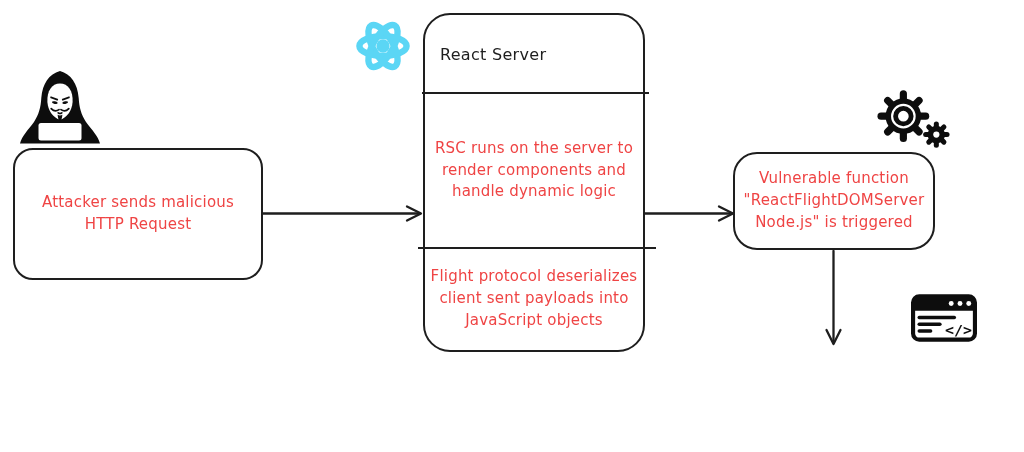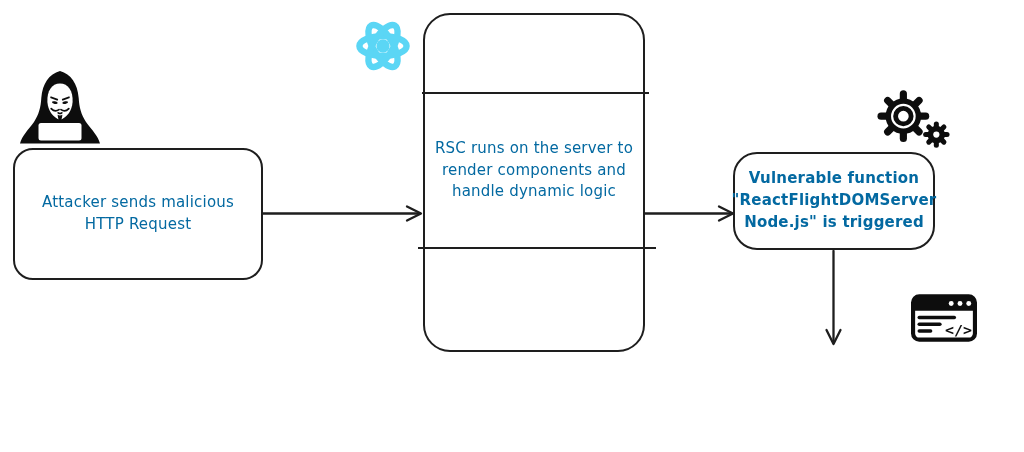--- a/index.html
+++ b/index.html
@@ -6,21 +6,21 @@
   .stage{
     position:relative;width:1024px;height:452px;background:#ffffff;overflow:hidden;
     font-family:"DejaVu Sans","Liberation Sans",sans-serif;color:#1e1e1e;
   }
   .box{
     position:absolute;border:2.2px solid #1e1e1e;border-radius:20px;background:#fff;
     display:flex;align-items:center;justify-content:center;text-align:center;
     box-sizing:border-box;
   }
   .label{
-    white-space:pre-line;font-size:15px;line-height:1.45;color:#0369a1;
+    white-space:pre-line;font-size:15px;line-height:1.45;color:#ef4444;
     letter-spacing:.2px;
   }
   .icon{position:absolute;}
   
   .attacker-icon{left:15px;top:70px;width:90px;height:74px;}
   .attacker-box{left:13px;top:148px;width:250px;height:132px;}
   
   .react-logo{left:352px;top:16px;width:62px;height:60px;}
   .react-box{left:423px;top:13px;width:222px;height:339px;border:2.2px solid #1e1e1e;
     border-radius:27px;background:#fff;position:absolute;box-sizing:border-box;}
@@ -28,21 +28,21 @@
   .react-title{font-size:16px;letter-spacing:.3px;padding-left:15px;color:#1e1e1e;}
   .divider{position:absolute;height:2.2px;background:#1e1e1e;}
   .divider-1{left:-3px;top:77px;width:calc(100% + 9px);}
   .divider-2{left:-7px;top:232px;width:calc(100% + 20px);}
   .react-section-rsc{position:absolute;left:0;top:79px;width:100%;height:153px;
     display:flex;align-items:center;justify-content:center;text-align:center;}
   .react-section-flight{position:absolute;left:0;top:234px;width:100%;height:100px;
     display:flex;align-items:center;justify-content:center;text-align:center;}
   
   .gears-icon{left:874px;top:89px;width:82px;height:64px;}
-  .vulnerable-box{left:733px;top:152px;width:202px;height:98px;border-radius:24px;font-weight:bold;}
+  .vulnerable-box{left:733px;top:152px;width:202px;height:98px;border-radius:24px;}
   
   .browser-icon{left:911px;top:294px;width:66px;height:48px;}
   .remote-box{left:738px;top:345px;width:199px;height:82px;border-radius:23px;}
   
   .arrow{position:absolute;overflow:visible;}
   .arrow-1{left:262px;top:203px;width:162px;height:21px;}
   .arrow-2{left:644px;top:203px;width:92px;height:21px;}
   .arrow-3{left:823px;top:250px;width:21px;height:97px;}
   .arrow line,.arrow polyline{stroke:#1e1e1e;stroke-width:2.3;fill:none;stroke-linecap:round;stroke-linejoin:round;}
 </style>
@@ -82,27 +82,35 @@
   <svg class="icon react-logo" viewBox="-14 -14 28 28">
     <g stroke="#5bd6f5" stroke-width="3" fill="none">
       <ellipse rx="11" ry="4.6"></ellipse>
       <ellipse rx="11" ry="4.6" transform="rotate(60)"></ellipse>
       <ellipse rx="11" ry="4.6" transform="rotate(120)"></ellipse>
     </g>
     <circle r="3.1" fill="#5bd6f5"></circle>
   </svg>
 
   <div class="react-box">
+    <div class="react-header">
+      <span class="react-title">React Server</span>
+    </div>
     <div class="divider divider-1"></div>
     <div class="react-section-rsc">
       <span class="label">RSC runs on the server to
 render components and
 handle dynamic logic</span>
     </div>
     <div class="divider divider-2"></div>
+    <div class="react-section-flight">
+      <span class="label">Flight protocol deserializes
+client sent payloads into
+JavaScript objects</span>
+    </div>
   </div>
 
   <svg class="arrow arrow-2">
     <line x1="1" y1="10.5" x2="88" y2="10.5"></line>
     <polyline points="75,3.5 89,10.5 75,17.5"></polyline>
   </svg>
 
   <svg class="icon gears-icon" viewBox="0 0 84 66">
     <g stroke="#0d0d0d" stroke-width="7.4" stroke-linecap="round">
       <line x1="46" y1="28" x2="53" y2="28"></line>

